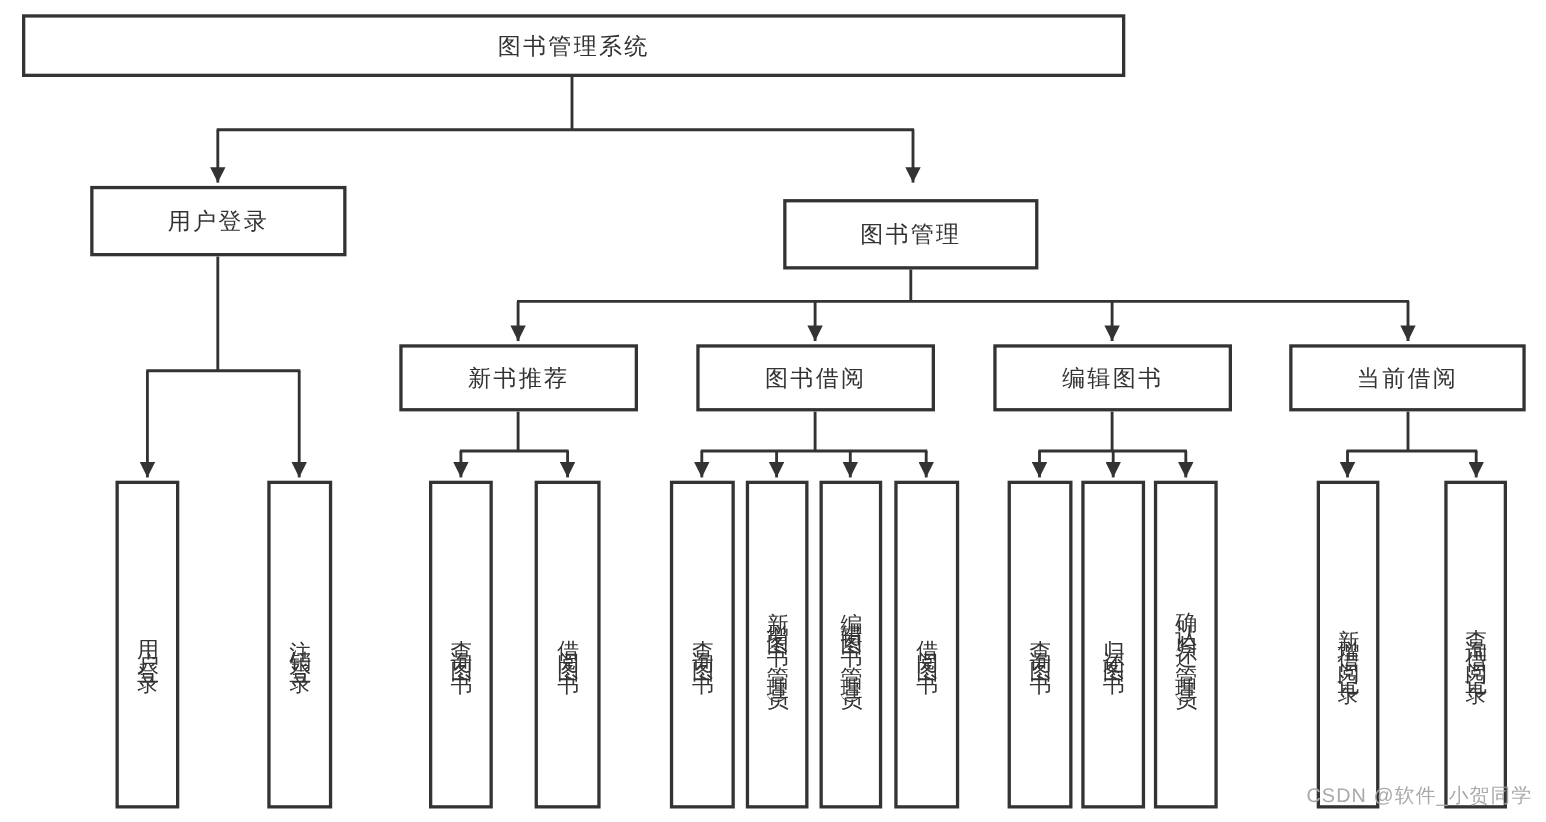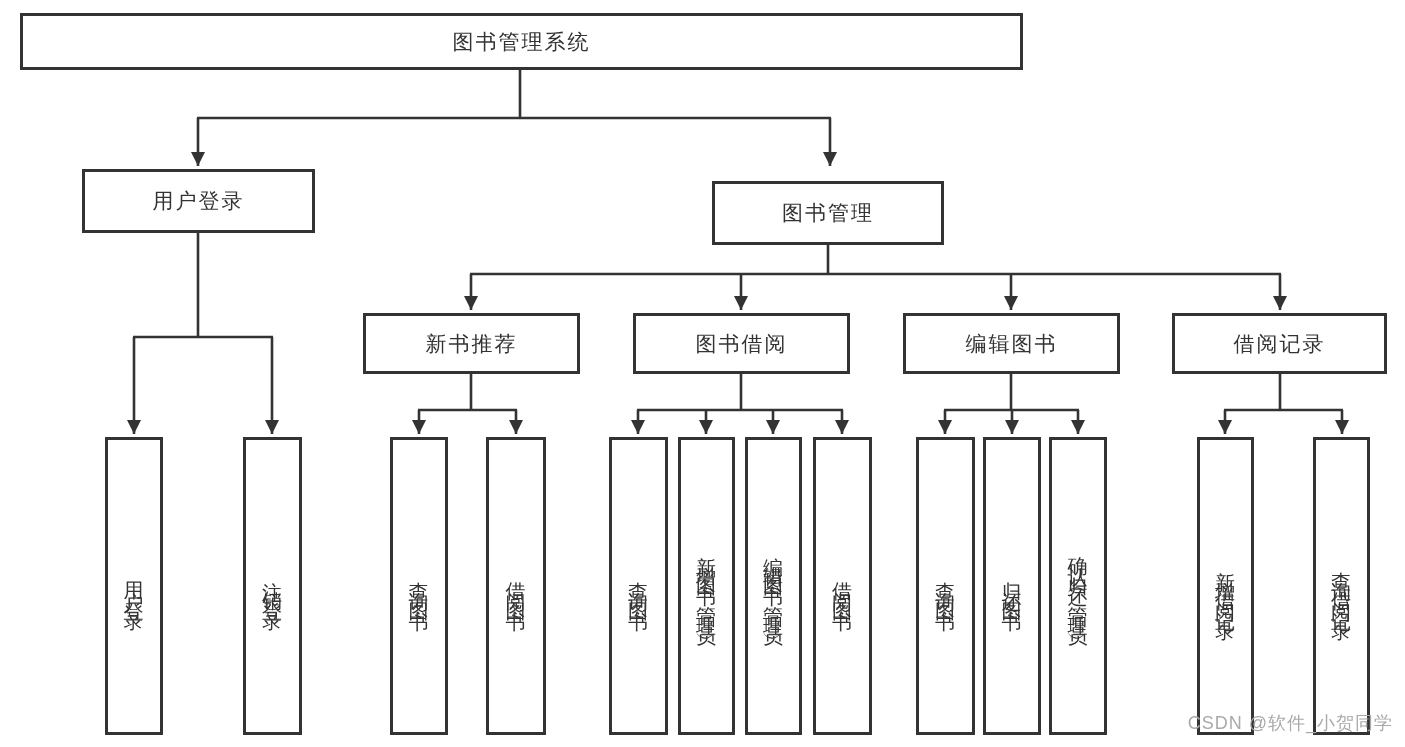--- a/index.html
+++ b/index.html
@@ -141,21 +141,21 @@
   <div class="node-h" style="left:363px;top:313px;width:217px;height:61px;">
     <span class="hlabel">新书推荐</span>
   </div>
   <div class="node-h" style="left:633px;top:313px;width:217px;height:61px;">
     <span class="hlabel">图书借阅</span>
   </div>
   <div class="node-h" style="left:903px;top:313px;width:217px;height:61px;">
     <span class="hlabel">编辑图书</span>
   </div>
   <div class="node-h" style="left:1172px;top:313px;width:215px;height:61px;">
-    <span class="hlabel">借阅记录</span>
+    <span class="hlabel">当前借阅</span>
   </div>
 
   <div class="node-v" style="left:105px;width:58px;">
     <span class="vtext">用户登录</span>
   </div>
   <div class="node-v" style="left:243px;width:59px;">
     <span class="vtext">注销登录</span>
   </div>
 
   <div class="node-v" style="left:390px;width:58px;">

